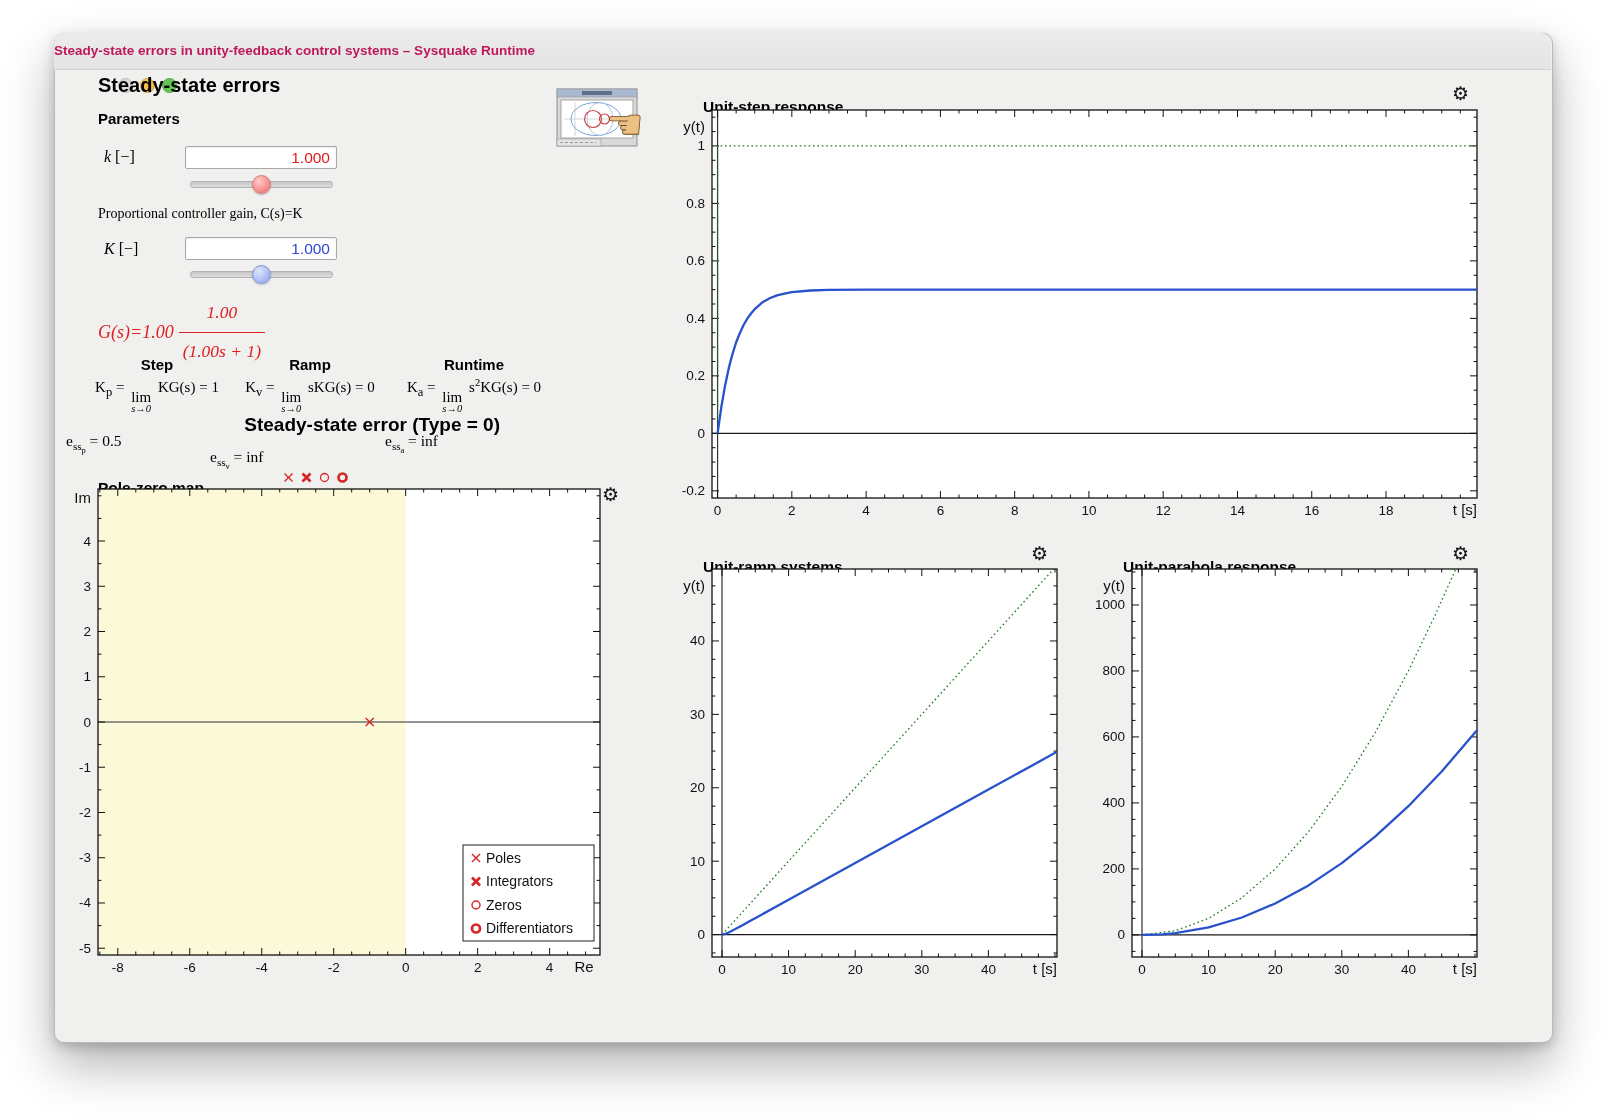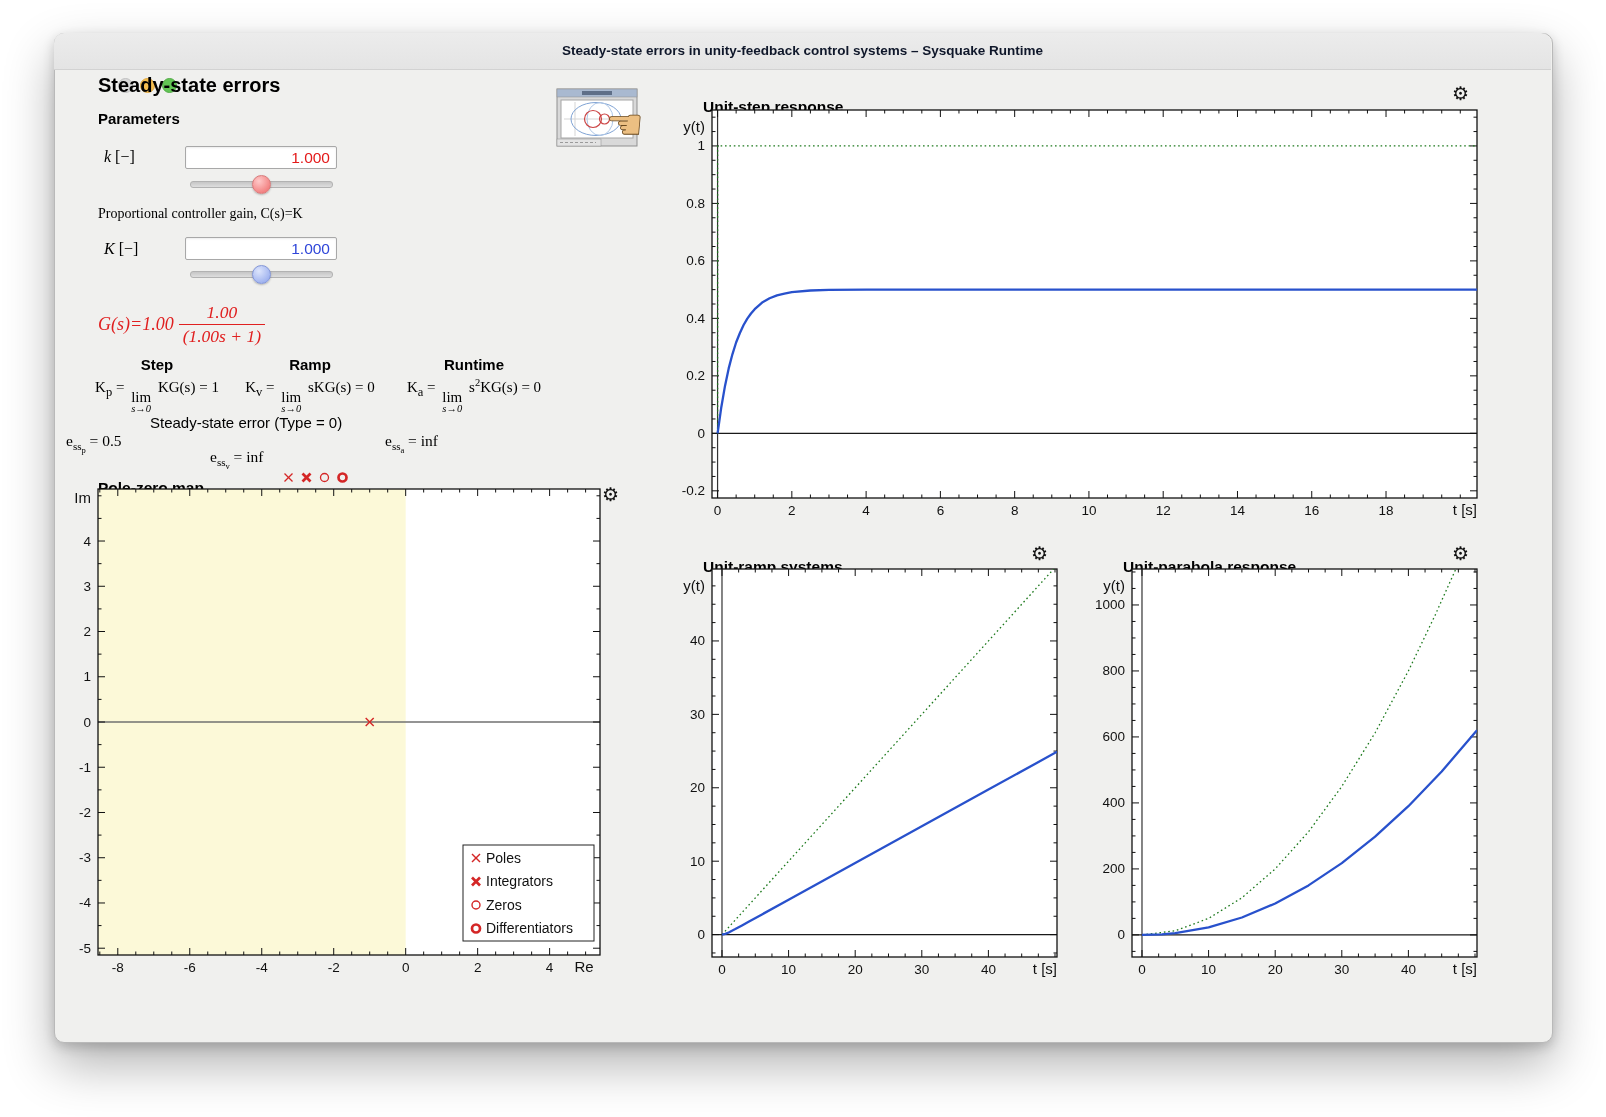--- a/index.html
+++ b/index.html
@@ -1,21 +1,21 @@
 <!DOCTYPE html>
 <html><head>
 <meta charset="utf-8">
 <style>
   html,body{margin:0;padding:0;}
   body{width:1606px;height:1117px;background:#ffffff;font-family:"Liberation Sans",sans-serif;position:relative;overflow:hidden;}
   .abs{position:absolute;}
   
   #window{left:54px;top:33px;width:1497px;height:1008px;background:#f0f0ee;border:1px solid #b9b9b9;border-radius:10px;box-shadow:0 22px 50px rgba(0,0,0,0.30),0 4px 12px rgba(0,0,0,0.18);}
   #titlebar{left:54px;top:33px;width:1497px;height:36px;background:linear-gradient(#ececec,#e4e4e4);border-bottom:1px solid #d2d2d2;border-radius:10px 10px 0 0;}
-  #title{left:54px;top:43px;width:1497px;text-align:center;font-weight:bold;font-size:13.5px;color:#0f172a;}
+  #title{left:54px;top:43px;width:1497px;font-weight:bold;font-size:13.5px;color:#be185d;}
   .light{width:13px;height:13px;border-radius:50%;top:45px;}
   #light-close{left:64px;background:#d9d9d9;border:1px solid #c0c0c0;}
   #light-min{left:86px;background:#f6be4f;border:1px solid #e0a73e;}
   #light-zoom{left:108px;background:#62c554;border:1px solid #52ab46;}
   
   #heading{left:98px;top:74px;font-size:20px;font-weight:bold;color:#000;}
   #params-label{left:98px;top:110px;font-size:15px;font-weight:bold;}
   .serif{font-family:"Liberation Serif",serif;}
   .fieldlabel{font-size:16px;font-family:"Liberation Serif",serif;}
   .var{font-style:italic;}
@@ -29,32 +29,32 @@
   #K-slider{left:190px;top:265px;}
   .track{position:absolute;top:6px;left:0;right:0;height:5px;border-radius:3px;background:linear-gradient(#c6c6c6,#dedede);border:1px solid #b2b2b2;}
   .thumb{position:absolute;top:0;left:62px;width:17px;height:17px;border-radius:50%;box-shadow:0 1px 2px rgba(0,0,0,0.25);}
   .thumb.red{background:radial-gradient(circle at 35% 30%,#ffc9c9,#f28080 75%);border:1px solid #d97b7b;}
   .thumb.blue{background:radial-gradient(circle at 35% 30%,#dde5fc,#9fb2ef 75%);border:1px solid #8396d8;}
   #prop-label{left:98px;top:206px;font-size:14px;}
   
   #gs-formula{left:98px;top:302px;display:flex;align-items:center;color:#e02020;font-family:"Liberation Serif",serif;font-size:18px;font-style:italic;}
   #gs-formula .frac{display:inline-flex;flex-direction:column;align-items:center;margin-left:5px;font-size:17.5px;}
   #gs-formula .num{padding:0 16px 1px 16px;}
-  #gs-formula .den{border-top:1.6px solid #e02020;padding:1px 4px 0 4px;}
+  #gs-formula .den{border-top:1.6px solid #e02020;padding:8px 4px 0 4px;margin-top:8px;}
   
   .col{position:absolute;text-align:center;}
   #col-step{left:82px;top:356px;width:150px;}
   #col-ramp{left:235px;top:356px;width:150px;}
   #col-parab{left:390px;top:356px;width:168px;}
   .col-header{font-size:15px;font-weight:bold;}
   .col-formula{margin-top:4px;font-family:"Liberation Serif",serif;font-size:15px;}
   .lim{display:inline-flex;flex-direction:column;align-items:center;line-height:0.9;vertical-align:-0.65em;margin:0 3px;}
   .lim .limsub{font-size:10.5px;font-style:italic;}
   sup{font-size:10.5px;}
-  #type-label{left:150px;top:414px;width:350px;text-align:left;font-size:15px;font-weight:normal;}
+  #type-label{left:150px;top:414px;width:350px;text-align:right;font-size:19px;font-weight:bold;}
   .ess{position:absolute;top:432px;width:130px;text-align:left;font-family:"Liberation Serif",serif;font-size:15.5px;}
   #ess-p{left:66px;} #ess-v{left:210px;margin-top:16px;} #ess-a{left:385px;}
   .ess sub{font-size:11px;} .ess sub sub{font-size:8.5px;}
   
   .plot-title{font-size:15.5px;font-weight:bold;color:#000;margin-top:12px;}
   #title-pz{left:98px;top:467px;}
   #title-step{left:703px;top:86px;}
   #title-ramp{left:703px;top:546px;}
   #title-parab{left:1123px;top:546px;}
   .gear{position:absolute;font-size:19px;color:#111;line-height:19px;cursor:pointer;}

